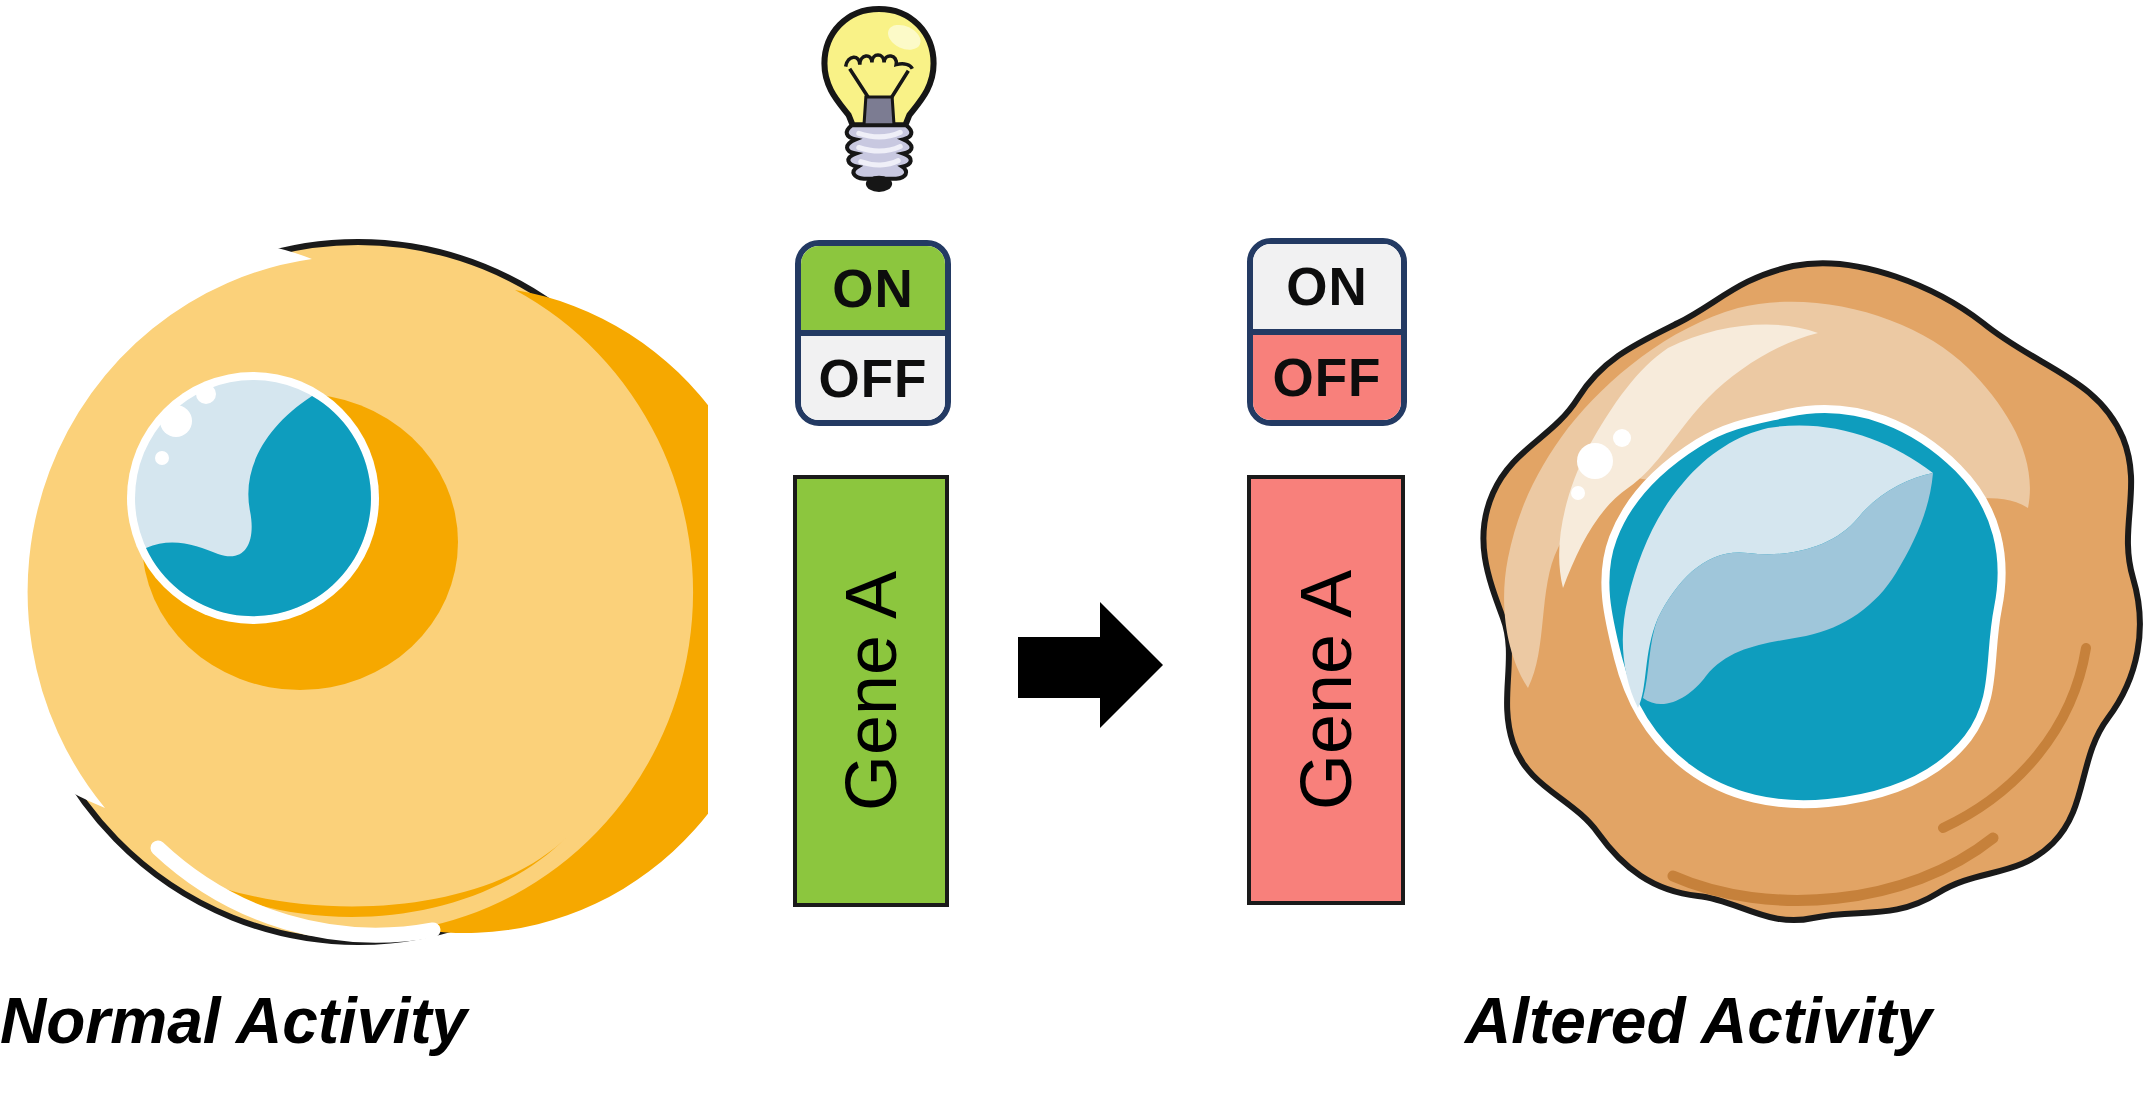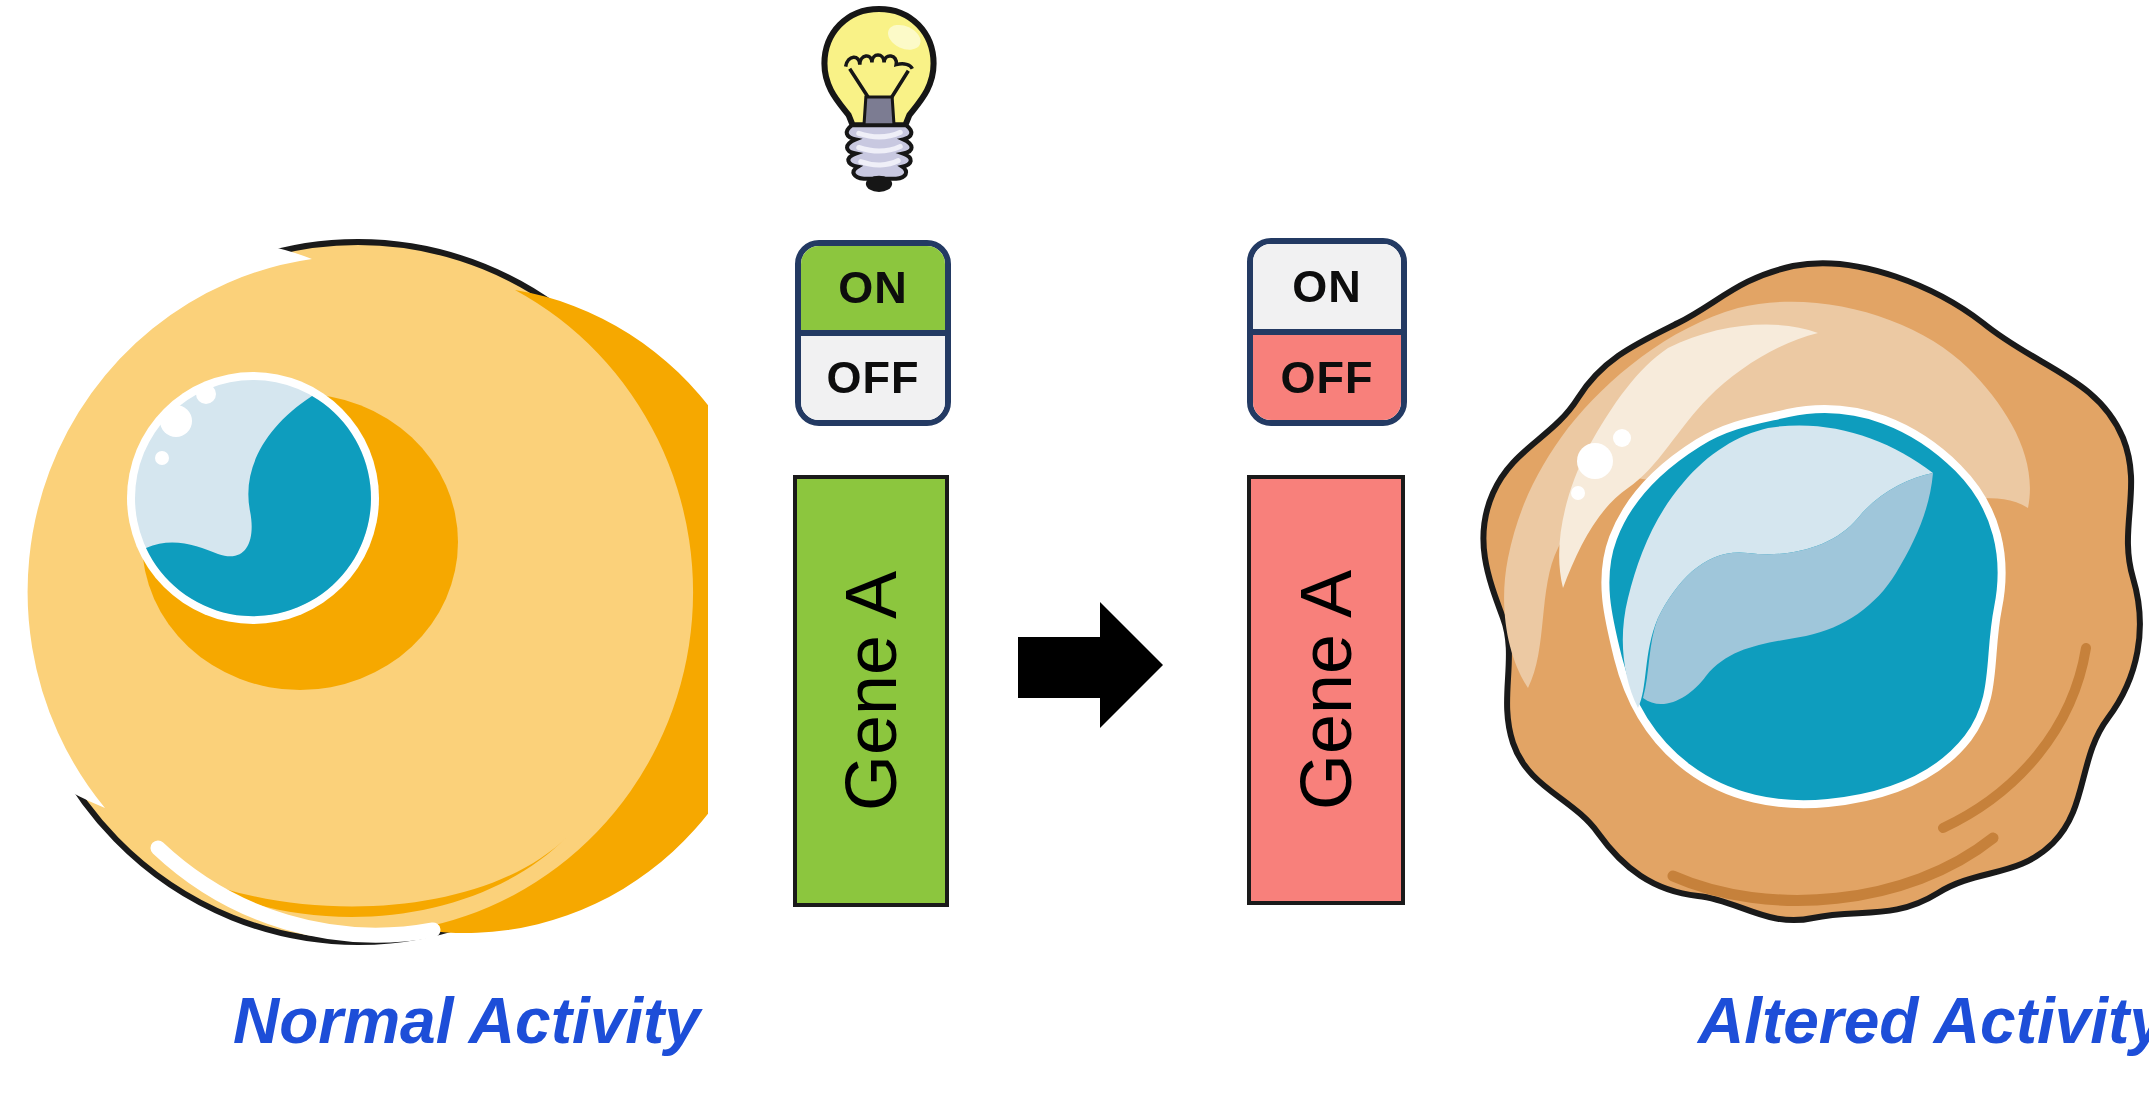--- a/index.html
+++ b/index.html
@@ -8,36 +8,36 @@
     font-family:"Liberation Sans", sans-serif;
   }
   .abs{position:absolute;}
   
   .switch{
     position:absolute;border:6px solid #233A63;border-radius:24px;overflow:hidden;
     display:flex;flex-direction:column;background:#fff;box-sizing:border-box;
   }
   .switch-half{
     flex:1;display:flex;align-items:center;justify-content:center;
-    font-weight:bold;font-size:45px;color:#0d0d0d;letter-spacing:1px;
+    font-weight:bold;font-size:53px;color:#0d0d0d;letter-spacing:1px;
   }
   .switch-half.bottom{border-top:6px solid #233A63;text-align:right;}
   
   .gene-bar{
     position:absolute;border:4px solid #1a1a1a;box-sizing:border-box;
     display:flex;align-items:center;justify-content:center;
   }
   .gene-bar .gene-label{
     transform:rotate(-90deg);white-space:nowrap;
     font-size:72px;font-weight:normal;color:#000;
   }
   
   .caption{
-    position:absolute;width:700px;text-align:right;
-    font-size:64px;font-weight:bold;font-style:italic;color:#1d4ed8;
+    position:absolute;width:700px;text-align:left;
+    font-size:64px;font-weight:bold;font-style:italic;color:#000000;
   }
 </style>
 </head>
 <body>
 
 <div id="stage">
 
   <svg class="abs" style="left:8px;top:236px;" width="700" height="712" viewBox="0 0 700 712">
 
     <ellipse cx="350" cy="356" rx="342" ry="350" fill="#FBD17A" stroke="#1A1A1A" stroke-width="6"></ellipse>

